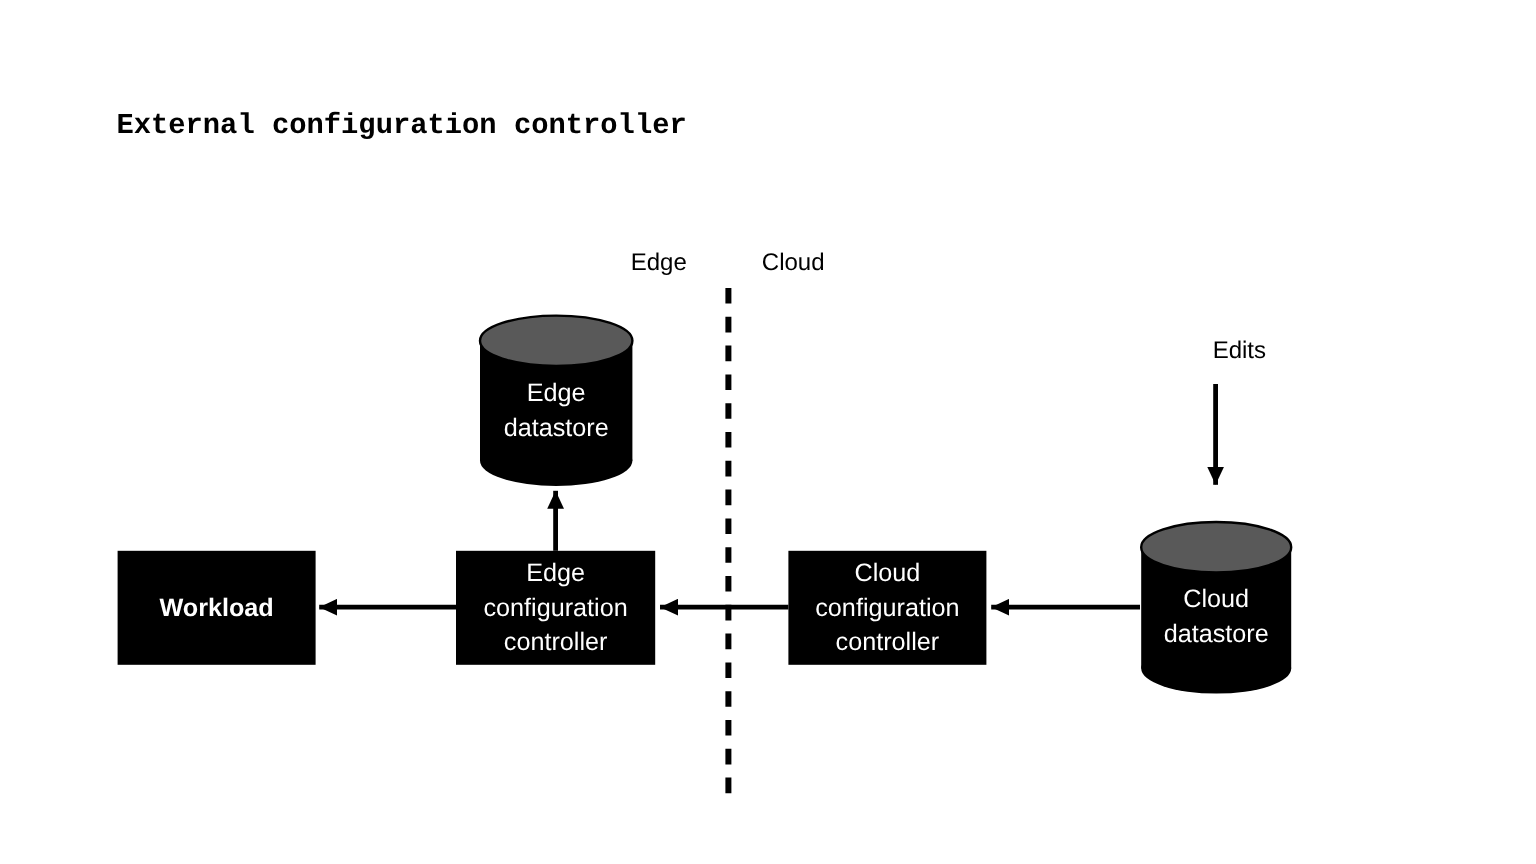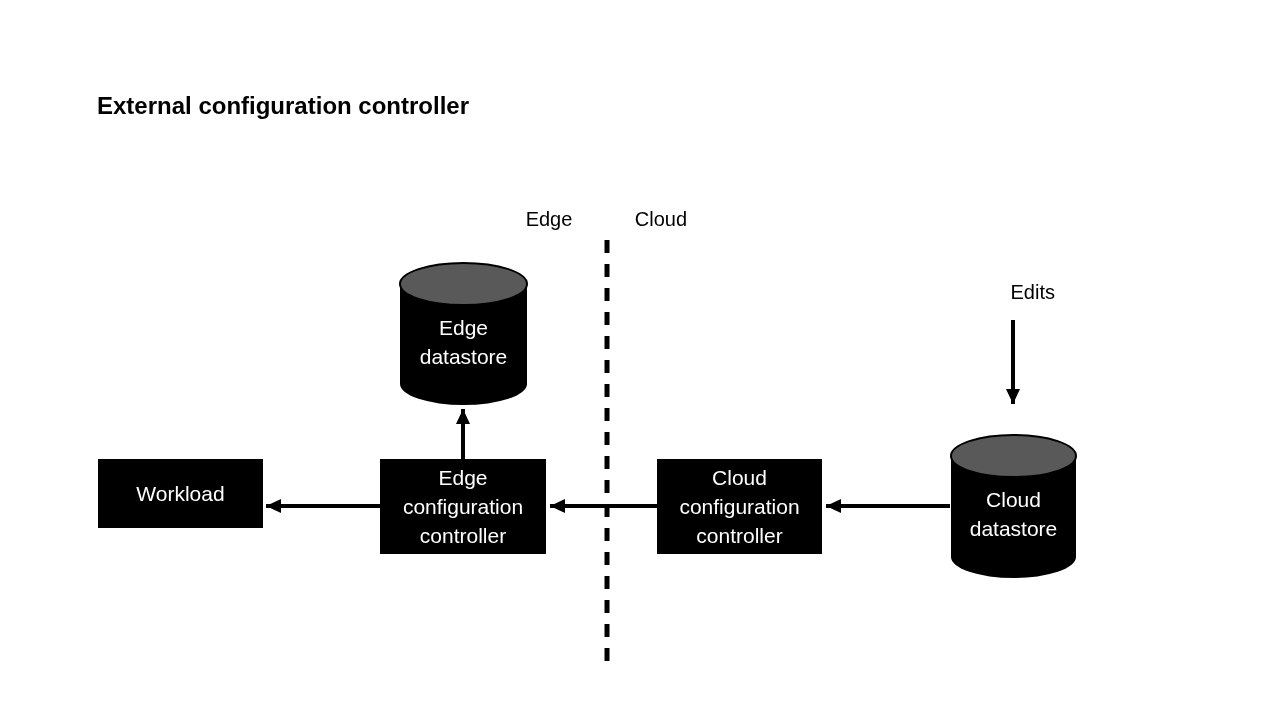--- a/index.html
+++ b/index.html
@@ -41,21 +41,21 @@
   .cyl-top {
     fill: var(--cylinder-top);
     stroke: var(--line);
     stroke-width: 2;
   }
   .arrowhead-shape { fill: var(--line); }
 
   .diagram-title {
     position: absolute;
     left: 97px; top: 93px;
-    font-family: Liberation Sans, sans-serif;
+    font-family: Liberation Mono, monospace;
     font-weight: bold;
     font-size: 24px;
     line-height: 1.1;
     color: #000000;
     white-space: nowrap;
   }
   .zone-label {
     position: absolute;
     width: 90px;
     font-size: 20px;
@@ -73,21 +73,21 @@
     background: var(--node-fill);
     color: var(--node-text);
     display: flex;
     align-items: center;
     justify-content: center;
     text-align: center;
     font-size: 21px;
     line-height: 29px;
     white-space: pre-line;
   }
-  .node-box.workload         { left: 98px;  top: 459px; width: 165px; height: 69px; }
+  .node-box.workload         { left: 98px;  top: 459px; width: 165px; height: 95px; font-weight: bold; }
   .node-box.edge-controller  { left: 380px; top: 459px; width: 166px; height: 95px; }
   .node-box.cloud-controller { left: 657px; top: 459px; width: 165px; height: 95px; }
 
   .cyl-label {
     position: absolute;
     color: var(--node-text);
     text-align: center;
     font-size: 21px;
     line-height: 29px;
     white-space: pre-line;

